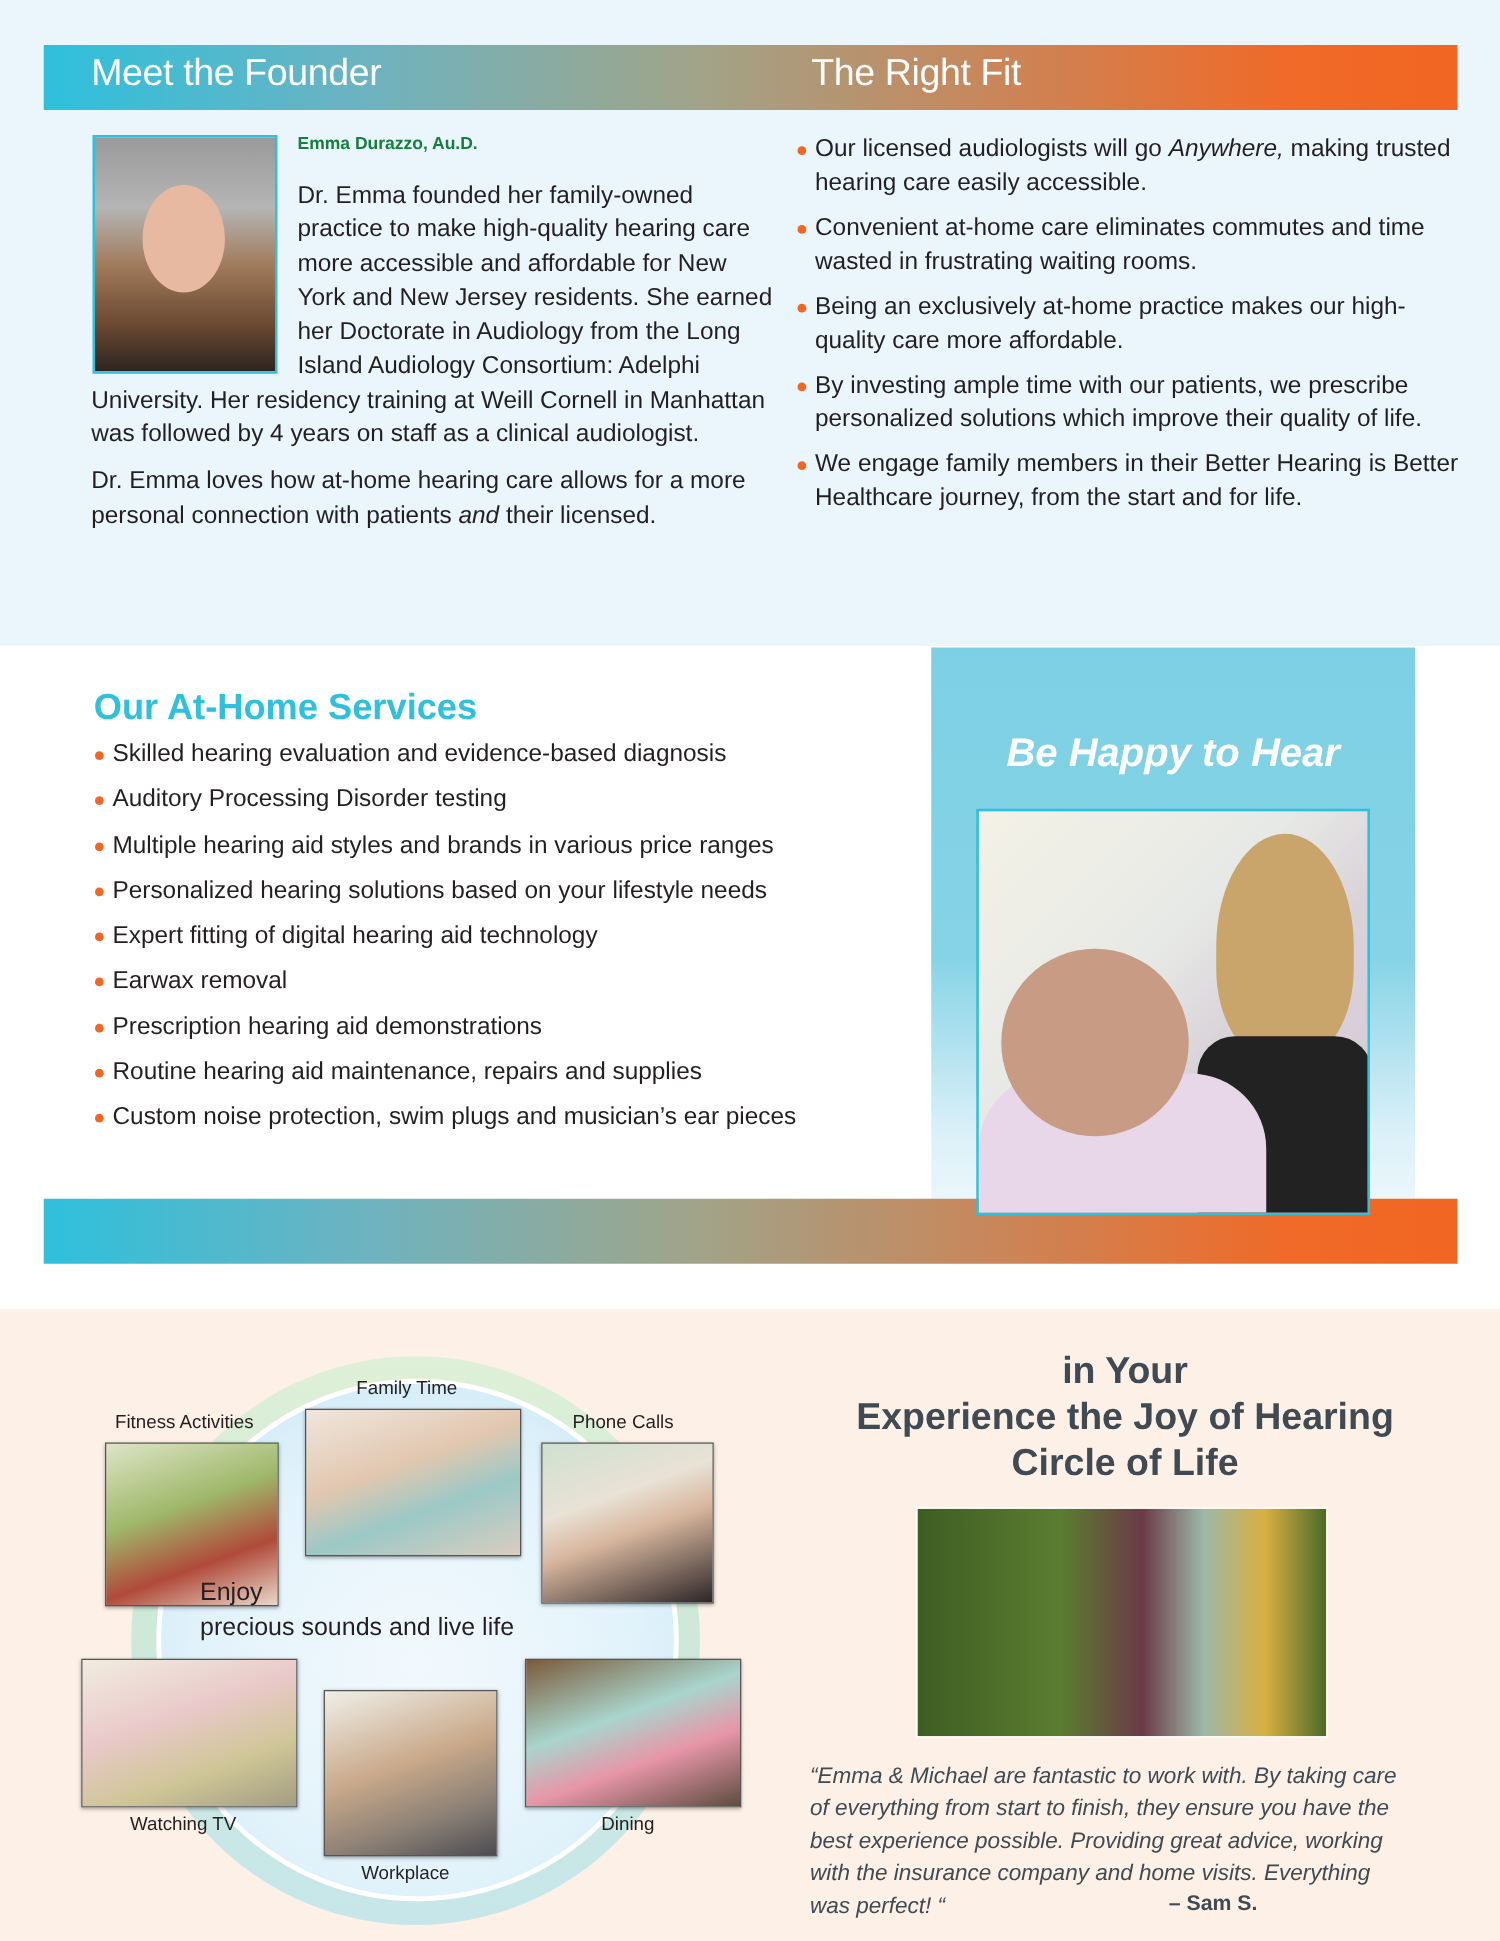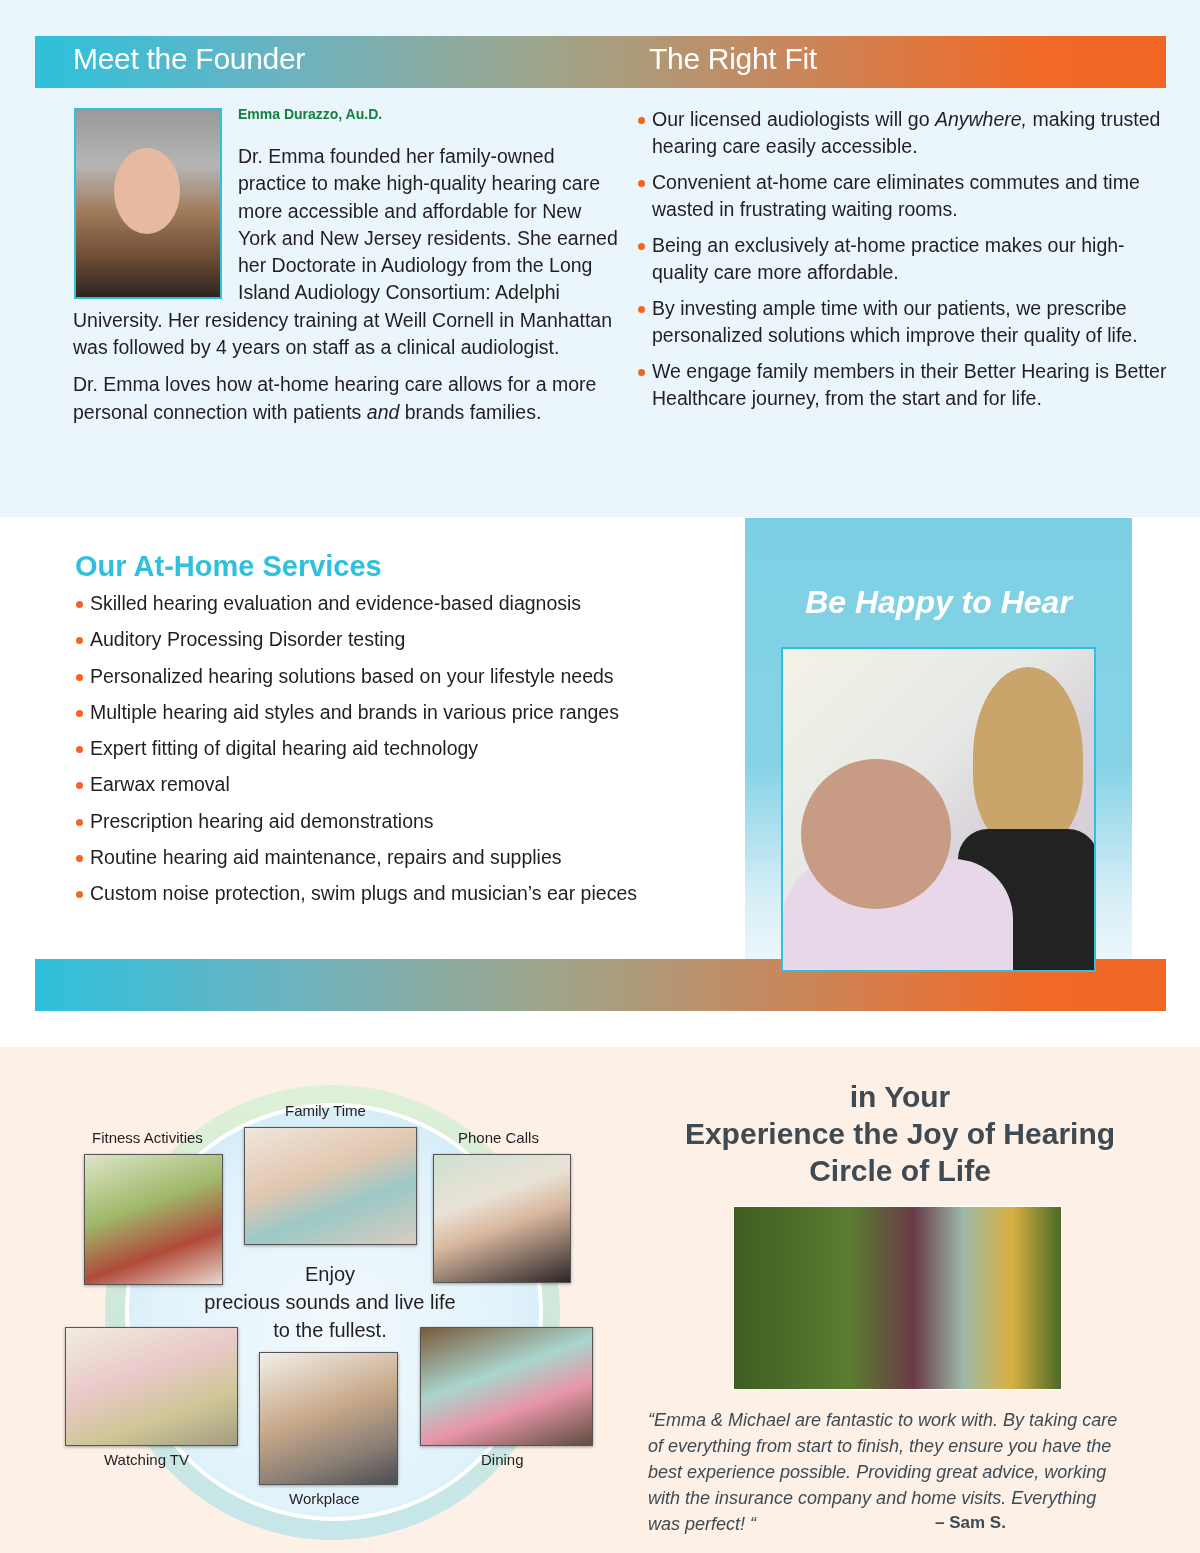--- a/index.html
+++ b/index.html
@@ -52,21 +52,21 @@
   .circle-inner { position: absolute; left: 125px; top: 1103px; width: 418px; height: 418px; border-radius: 50%;
     border: 4px solid #ffffff; background: radial-gradient(circle at 50% 55%, #f2f9fd 0%, #e3f3fb 55%, #c3e6f5 100%); }
   .life-caption { position: absolute; font-size: 15px; color: #231f20; text-align: center; white-space: nowrap; }
   .life-photo { position: absolute; border: 1px solid #555555; box-shadow: 0 1px 3px rgba(0,0,0,0.35); overflow: hidden; }
   .ph-fitness { left: 84px; top: 1154px; width: 139px; height: 131px; background: linear-gradient(160deg, #dde5c7 0%, #9fb86a 40%, #b04a3a 70%, #e9d8cc 100%); }
   .ph-family { left: 244px; top: 1127px; width: 173px; height: 118px; background: linear-gradient(160deg, #efe6dc 0%, #e2c7b0 40%, #9cc8c6 65%, #d9cdbf 100%); }
   .ph-phone { left: 433px; top: 1154px; width: 138px; height: 129px; background: linear-gradient(160deg, #cfe0d0 0%, #e9e2d6 35%, #d8b79e 55%, #2c2528 100%); }
   .ph-tv { left: 65px; top: 1327px; width: 173px; height: 119px; background: linear-gradient(160deg, #f1ece0 0%, #e9c9c9 40%, #cfc697 70%, #a39d82 100%); }
   .ph-work { left: 259px; top: 1352px; width: 139px; height: 133px; background: linear-gradient(160deg, #f0efe9 0%, #c9a98a 45%, #8a7f75 75%, #4c4c52 100%); }
   .ph-dining { left: 420px; top: 1327px; width: 173px; height: 119px; background: linear-gradient(160deg, #7b5a3a 0%, #a9d5cd 40%, #e796a8 65%, #5d4c3f 100%); }
-  .enjoy-text { position: absolute; left: 160px; top: 1260px; width: 340px; text-align: center; font-size: 20px; line-height: 28px; color: #231f20; }
+  .enjoy-text { position: absolute; left: 160px; top: 1260px; width: 340px; text-align: left; font-size: 20px; line-height: 28px; color: #231f20; }
 
   .joy-title { position: absolute; left: 640px; top: 1078px; width: 520px; text-align: center; font-weight: bold; font-size: 30px; line-height: 37px; color: #3f4a52; }
   .family-photo { position: absolute; left: 733px; top: 1206px; width: 329px; height: 184px; border: 1px solid #ffffff;
     background: linear-gradient(90deg, #3d5e22 0%, #5a7d30 35%, #6b3a48 55%, #9db8a8 70%, #d9b040 85%, #4a6a28 100%); overflow: hidden; }
   .testimonial { position: absolute; left: 648px; top: 1407px; width: 480px; font-style: italic; font-size: 18px; line-height: 26px; color: #3f4a52; }
   .testimonial-author { position: absolute; left: 935px; top: 1513px; font-weight: bold; font-size: 17px; color: #3f4a52; }
 </style>
 </head>
 <body>
 
@@ -78,39 +78,39 @@
 </div>
 
 <div class="founder-photo" title="Portrait of Emma Durazzo">
   <div class="face"></div>
 </div>
 <div class="founder-name">Emma Durazzo, Au.D.</div>
 
 <div class="founder-bio">
   <div class="wrap-float"></div>
   <p>Dr. Emma founded her family-owned practice to make high-quality hearing care more accessible and affordable for New York and New Jersey residents. She earned her Doctorate in Audiology  from the Long Island Audiology Consortium: Adelphi University. Her residency training at Weill Cornell in Manhattan was followed by 4 years on staff as a clinical audiologist.</p>
-  <p><span>Dr. Emma loves how at-home hearing care allows for a more personal connection with patients </span><em>and</em><span> brands families.</span></p>
+  <p><span>Dr. Emma loves how at-home hearing care allows for a more personal connection with patients </span><em>and</em><span> their licensed.</span></p>
 </div>
 
 <ul class="fit-list">
   <li><span class="bullet"></span><span>Our licensed audiologists will go </span><em>Anywhere,</em><span> making trusted hearing care easily accessible.</span></li>
   <li><span class="bullet"></span><span>Convenient at-home care eliminates commutes and time wasted in frustrating waiting rooms.</span></li>
   <li><span class="bullet"></span><span>Being an exclusively at-home practice makes our high-quality care more affordable.</span></li>
   <li><span class="bullet"></span><span>By investing ample time with our patients, we prescribe personalized solutions which improve their quality of life.</span></li>
   <li><span class="bullet"></span><span>We engage family members in their Better Hearing is Better Healthcare journey, from the start and for life.</span></li>
 </ul>
 
 <div class="sec-mid"></div>
 
 <div class="svc-title">Our At-Home Services</div>
 <ul class="svc-list">
   <li><span class="bullet"></span><span>Skilled hearing evaluation and evidence-based diagnosis</span></li>
   <li><span class="bullet"></span><span>Auditory Processing Disorder testing</span></li>
+  <li><span class="bullet"></span><span>Multiple hearing aid styles and brands in various price ranges</span></li>
   <li><span class="bullet"></span><span>Personalized hearing solutions based on your lifestyle needs</span></li>
-  <li><span class="bullet"></span><span>Multiple hearing aid styles and brands in various price ranges</span></li>
   <li><span class="bullet"></span><span>Expert fitting of digital hearing aid technology</span></li>
   <li><span class="bullet"></span><span>Earwax removal</span></li>
   <li><span class="bullet"></span><span>Prescription hearing aid demonstrations</span></li>
   <li><span class="bullet"></span><span>Routine hearing aid maintenance, repairs and supplies</span></li>
   <li><span class="bullet"></span><span>Custom noise protection, swim plugs and musician’s ear pieces</span></li>
 </ul>
 
 <div class="happy-panel">
   <div class="happy-title">Be Happy to Hear</div>
 </div>
@@ -138,21 +138,20 @@
 <div class="life-photo ph-fitness"></div>
 <div class="life-photo ph-family"></div>
 <div class="life-photo ph-phone"></div>
 <div class="life-photo ph-tv"></div>
 <div class="life-photo ph-work"></div>
 <div class="life-photo ph-dining"></div>
 
 <div class="enjoy-text">
   <div>Enjoy</div>
   <div>precious sounds and live life</div>
-  <div>to the fullest.</div>
 </div>
 
 <div class="joy-title">
   <div>in Your</div>
   <div>Experience the Joy of Hearing</div>
   <div>Circle of Life</div>
 </div>
 <div class="family-photo" title="Family portrait of a man, woman and baby"></div>
 <div class="testimonial">“Emma &amp; Michael are fantastic to work with. By taking care of everything from start to finish, they ensure you have the best experience possible. Providing great advice, working with the insurance company and home visits. Everything was perfect! “</div>
 <div class="testimonial-author">– Sam S.</div>

